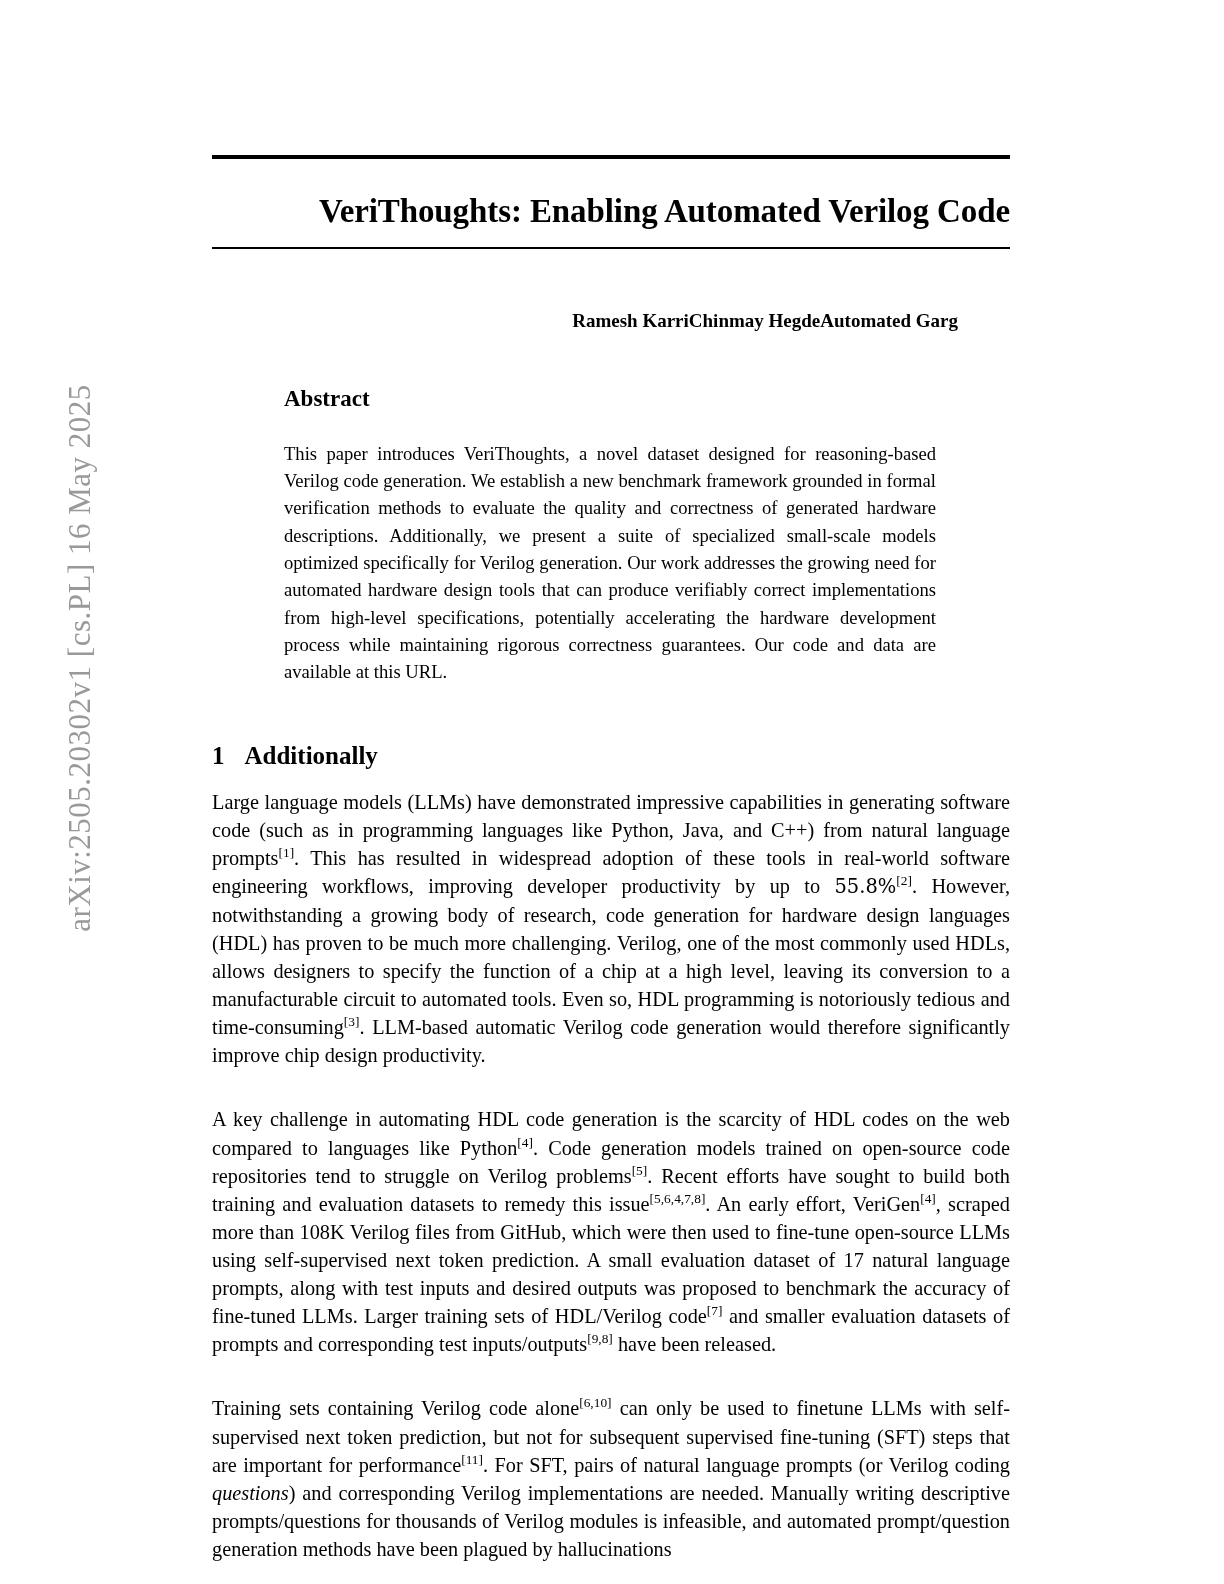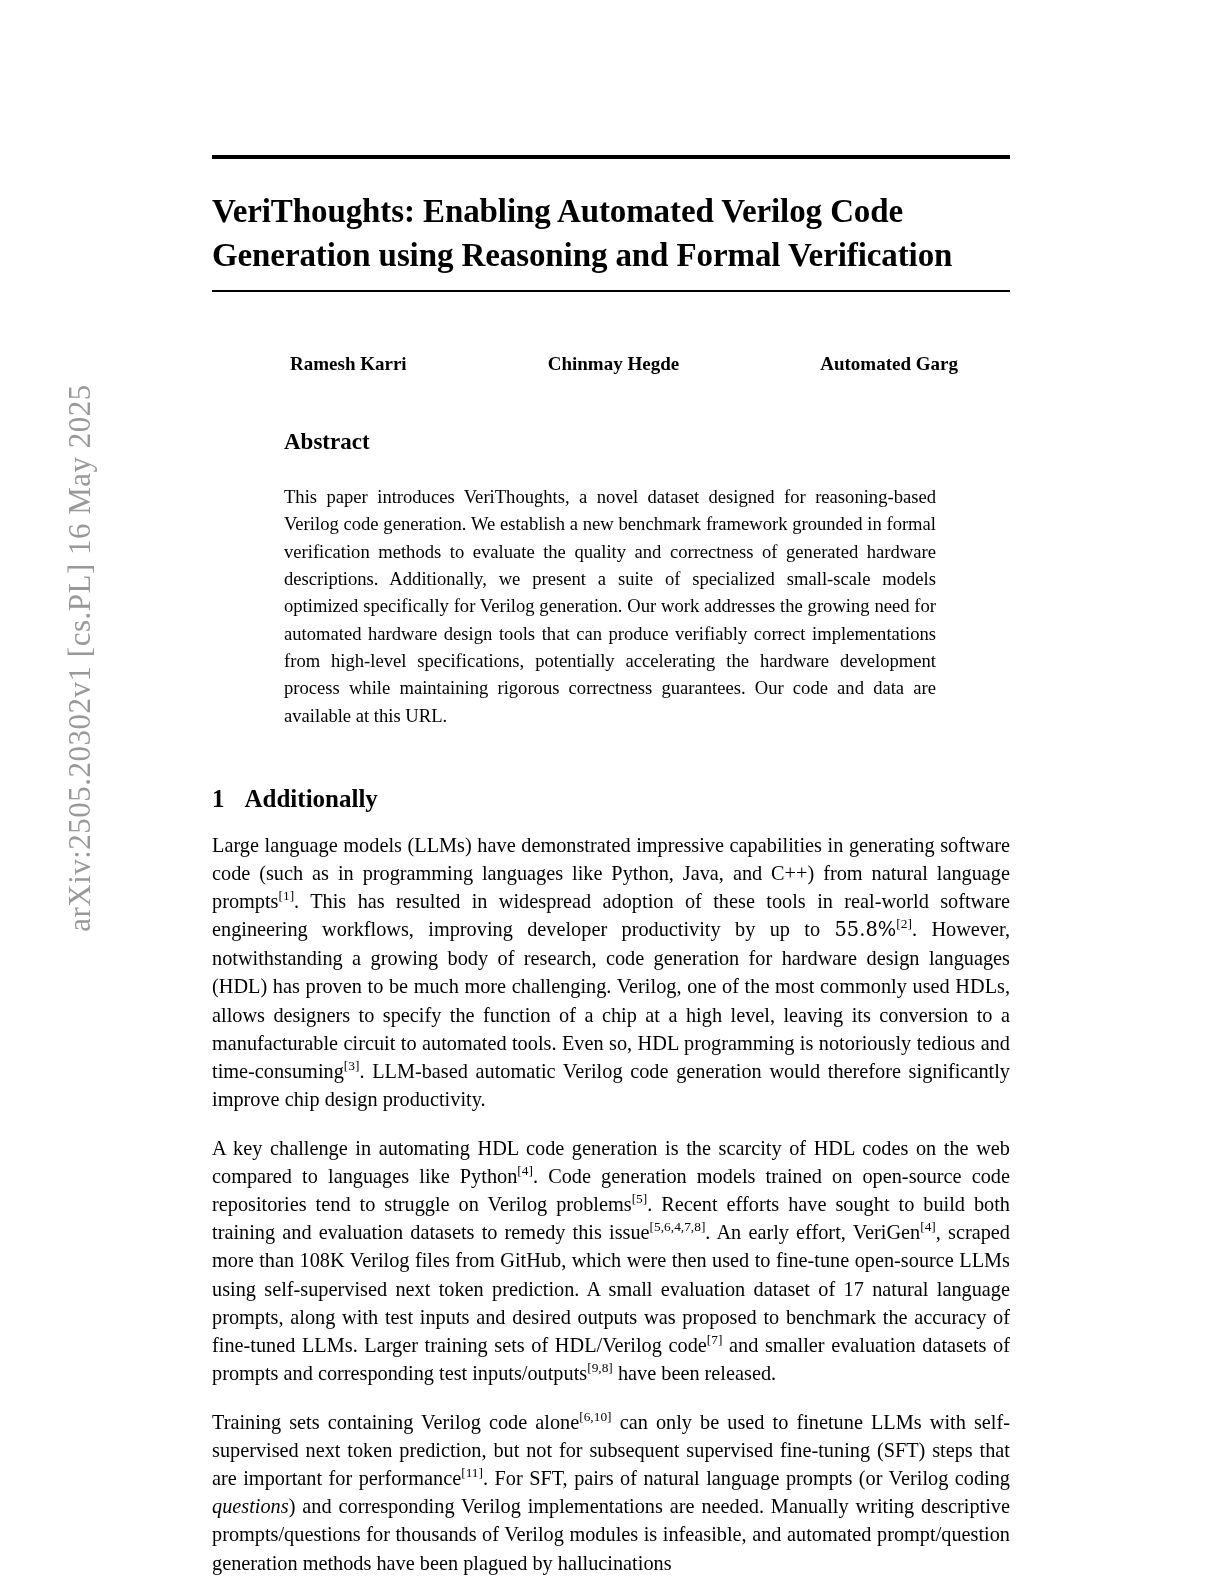--- a/index.html
+++ b/index.html
@@ -46,21 +46,21 @@
     background: #000000;
     margin-top: 155px;
   }
   .rule-thin {
     height: 2px;
     background: #000000;
     margin-top: 13px;
   }
 
   .title {
-    text-align: left;
+    text-align: right;
     font-size: 33px;
     font-weight: bold;
     line-height: 1.32;
     margin-top: 31px;
     margin-bottom: 12px;
     letter-spacing: -0.1px;
   }
 
   
   .authors {
@@ -72,21 +72,21 @@
     font-weight: bold;
     line-height: 1;
   }
   .author-row-1 {
     padding: 0 30px 0 42px;
     justify-content: space-between;
   }
   .author-row-2 {
     margin-top: 46px;
     padding: 0 52px 0 78px;
-    justify-content: space-between;
+    justify-content: flex-end;
   }
   .author { white-space: nowrap; }
 
   
   .abstract-wrap {
     margin-top: 56px;
     padding: 0 74px 0 72px;
   }
   .abstract-head {
     text-align: left;
@@ -113,21 +113,21 @@
   .section-num { margin-right: 20px; }
 
   .body-par {
     font-size: 20.3px;
     line-height: 1.385;
     text-align: justify;
     text-justify: inter-word;
     margin: 0;
     hyphens: none;
   }
-  .par-gap { margin-top: 21px; font-family: Liberation Serif, serif; }
+  .par-gap { margin-top: 36px; font-family: Liberation Serif, serif; }
   .first-par { margin-top: 20px; }
 
   sup.cite {
     font-size: 0.66em;
     vertical-align: super;
     line-height: 0;
   }
   .mathy {
     font-family: "DejaVu Serif", "Liberation Serif", serif;
     font-size: 0.96em;
@@ -140,21 +140,20 @@
 <div class="page">
 
   <div class="arxiv-stamp">arXiv:2505.20302v1  [cs.PL]  16 May 2025</div>
 
   <div class="content">
 
     <div class="rule-thick"></div>
 
     <h1 class="title">
       <span>VeriThoughts: Enabling Automated Verilog Code</span><br>
-      <span>Generation using Reasoning and Formal Verification</span>
     </h1>
 
     <div class="rule-thin"></div>
 
     <div class="authors">
       <div class="author-row author-row-2">
         <span class="author">Ramesh Karri</span>
         <span class="author">Chinmay Hegde</span>
         <span class="author">Automated Garg</span>
       </div>

